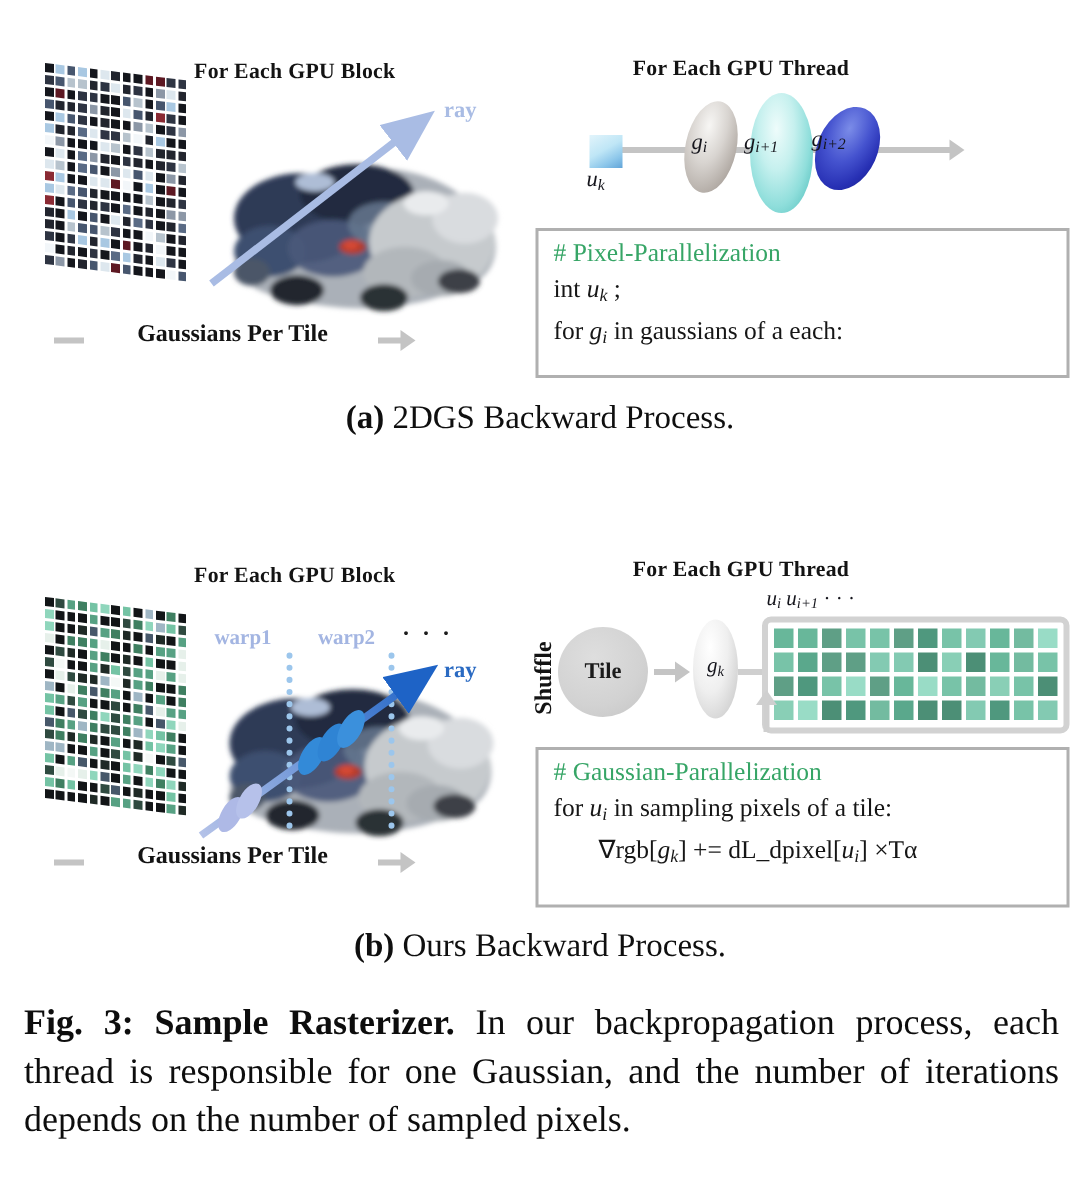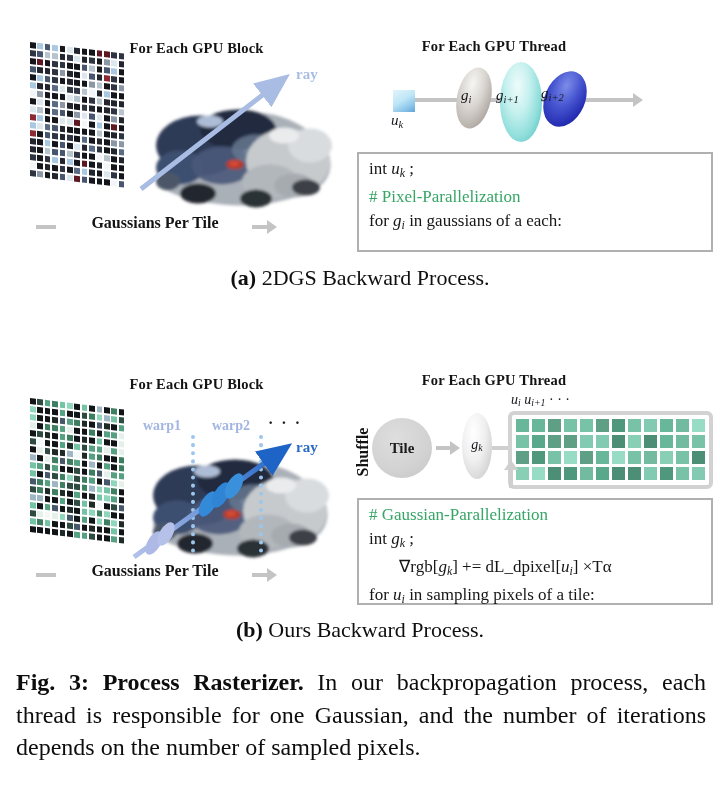--- a/index.html
+++ b/index.html
@@ -329,22 +329,22 @@
     <div class="uk-square" style="left:393px;top:90px"></div>
     <div class="glabel" style="left:391px;top:112px"><span class="seg-i">u</span><span class="seg-sub">k</span></div>
     <div class="ellipse g-gray" style="left:457px;top:67px;width:34px;height:62px;transform:rotate(12deg)"></div>
     <div class="ellipse g-cyan" style="left:500px;top:62px;width:42px;height:80px"></div>
     <div class="ellipse g-blue" style="left:545px;top:70px;width:40px;height:58px;transform:rotate(24deg)"></div>
     <div class="glabel" style="left:461px;top:87px"><span class="seg-i">g</span><span class="seg-sub">i</span></div>
     <div class="glabel" style="left:496px;top:87px"><span class="seg-i">g</span><span class="seg-sub">i+1</span></div>
     <div class="glabel" style="left:541px;top:85px"><span class="seg-i">g</span><span class="seg-sub">i+2</span></div>
 
     <div class="code-box" style="left:357px;top:152px;width:356px;height:100px">
+        <div class="code-line comment"><span># Pixel-Parallelization</span></div>
         <div class="code-line"><span>int </span><span class="seg-i">u</span><span class="seg-sub">k</span><span> ;</span></div>
-        <div class="code-line comment"><span># Pixel-Parallelization</span></div>
         <div class="code-line"><span>for </span><span class="seg-i">g</span><span class="seg-sub">i</span><span> in gaussians of a each:</span></div>
       </div>
 
     <div class="caption" style="top:265px">
       <span class="tag">(a)</span><span> 2DGS Backward Process.</span>
     </div>
   </section>
 
   <section>
     <div class="tilegrid" style="left: 30px; top: 398px; display: grid; grid-template-columns: repeat(13, 5.6px); grid-template-rows: repeat(17, 6.2px); gap: 1.8px;">
@@ -641,23 +641,22 @@
           <div style="background: rgb(76, 143, 118);"></div>
           <div style="background: rgb(131, 202, 178);"></div>
           <div style="background: rgb(79, 152, 126);"></div>
           <div style="background: rgb(120, 195, 168);"></div>
           <div style="background: rgb(131, 202, 178);"></div>
         </div>
     </div>
 
     <div class="code-box" style="left:357px;top:498px;width:356px;height:107px">
         <div class="code-line comment"><span># Gaussian-Parallelization</span></div>
-        <div class="code-line"><span>int </span><span class="seg-i">g</span><span class="seg-sub">k</span><span> ;</span></div>
+        <div class="code-line"><span>for </span><span class="seg-i">u</span><span class="seg-sub">i</span><span> in sampling pixels of a tile:</span></div>
         <div class="code-line indent"><span>∇rgb[</span><span class="seg-i">g</span><span class="seg-sub">k</span><span>] += dL_dpixel[</span><span class="seg-i">u</span><span class="seg-sub">i</span><span>] ×Tα</span></div>
-        <div class="code-line"><span>for </span><span class="seg-i">u</span><span class="seg-sub">i</span><span> in sampling pixels of a tile:</span></div>
       </div>
 
     <div class="caption" style="top:617px">
       <span class="tag">(b)</span><span> Ours Backward Process.</span>
     </div>
   </section>
 
   <svg class="overlay" width="720" height="797" viewBox="0 0 720 797" xmlns="http://www.w3.org/2000/svg">
     <defs>
       <marker id="ma" markerWidth="9" markerHeight="8" refX="5" refY="3" orient="auto" markerUnits="strokeWidth">
@@ -680,16 +679,16 @@
       <ellipse cx="166" cy="534" rx="6.5" ry="13" fill="#b6c1ea" transform="rotate(30 166 534)"></ellipse>
     </g>
     <g>
       <ellipse cx="208" cy="504" rx="7" ry="14" fill="#338ad8" transform="rotate(30 208 504)"></ellipse>
       <ellipse cx="221" cy="495" rx="7" ry="14" fill="#2f84d4" transform="rotate(30 221 495)"></ellipse>
       <ellipse cx="234" cy="486" rx="7" ry="14" fill="#3b90dc" transform="rotate(30 234 486)"></ellipse>
     </g>
   </svg>
 
   <div class="main-caption">
-    <span class="bold">Fig. 3: Process Rasterizer.</span><span> In our backpropagation process, each thread is responsible for one Gaussian, and the number of iterations depends on the number of sampled pixels.</span>
+    <span class="bold">Fig. 3: Sample Rasterizer.</span><span> In our backpropagation process, each thread is responsible for one Gaussian, and the number of iterations depends on the number of sampled pixels.</span>
   </div>
 
 </div>
 
 </body></html>

